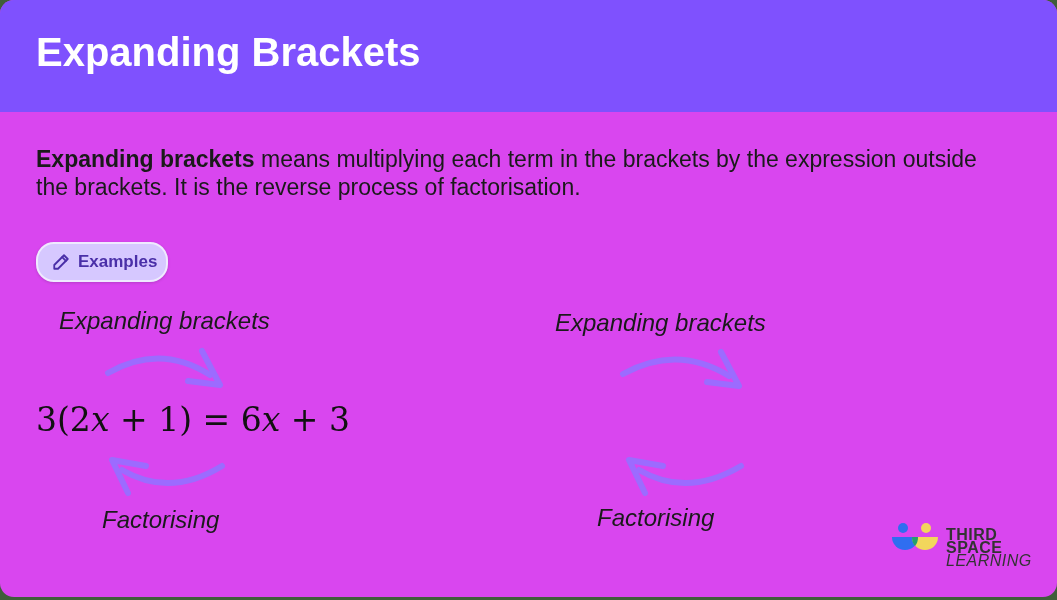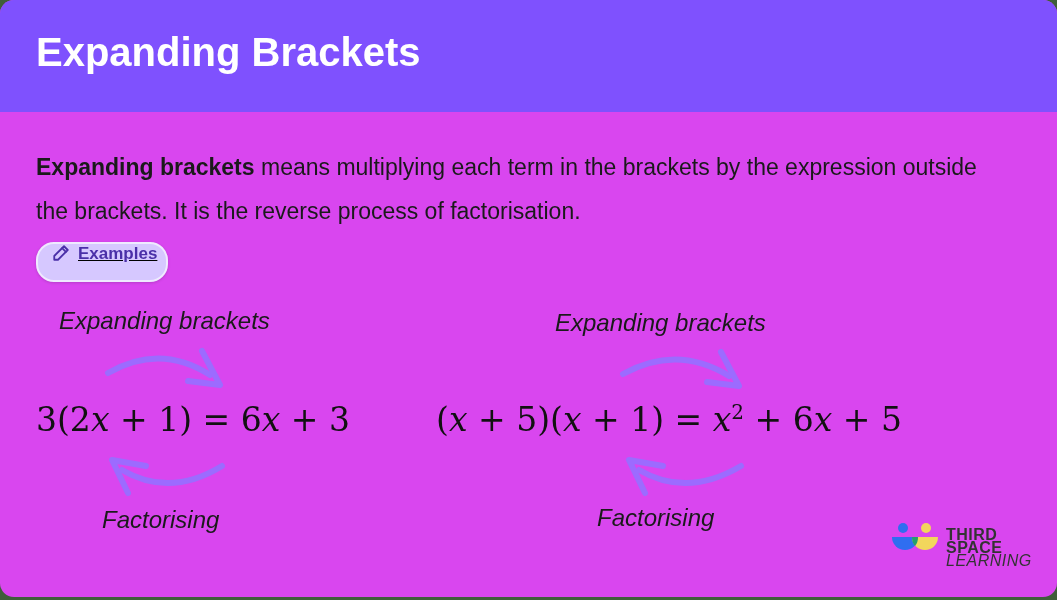--- a/index.html
+++ b/index.html
@@ -1,22 +1,22 @@
 <!DOCTYPE html>
 <html><head>
 <meta charset="utf-8">
 <style>
   html, body { margin:0; padding:0; }
   body { width:1057px; height:600px; background:#3f5e3a; position:relative; overflow:hidden; font-family:"Liberation Sans", sans-serif; }
   .card { position:absolute; left:0; top:0; width:1057px; height:597px; background:#d946ef; border-radius:14px; overflow:hidden; }
   .header { position:absolute; left:0; top:0; width:1057px; height:112px; background:#7f51fe; }
   .title { position:absolute; left:36px; top:30px; font-size:40px; font-weight:bold; color:#fff; }
-  .desc { position:absolute; left:36px; top:145px; width:960px; font-size:23px; line-height:44px; color:#1a1a1a; }
+  .desc { position:absolute; left:36px; top:145px; width:960px; font-size:23px; line-height:28px; color:#1a1a1a; }
   .desc b { font-weight:bold; }
-  .pill { position:absolute; left:36px; top:242px; height:36px; width:128px; border-radius:18px; background:#d6c8ff; border:2px solid #efeaff; box-shadow:0 1px 3px rgba(0,0,0,0.15); display:flex; align-items:flex-start;text-decoration:underline; }
+  .pill { position:absolute; left:36px; top:242px; height:36px; width:128px; border-radius:18px; background:#d6c8ff; border:2px solid #efeaff; box-shadow:0 1px 3px rgba(0,0,0,0.15); display:flex; align-items:center; }
   .pill svg { margin-left:14px; }
   .pill span { margin-left:8px; font-size:17px; font-weight:bold; color:#4a2fa8; }
   .lbl { position:absolute; font-style:italic; font-size:24px; color:#1a1a1a; }
   .eq { position:absolute; font-family:"DejaVu Serif", serif; font-size:33px; color:#111; white-space:nowrap; }
   .eq i { font-style:italic; }
   .arrow { position:absolute; }
   .logo { position:absolute; left:890px; top:522px; }
   .logo-text { position:absolute; left:946px; top:528px; font-size:16px; color:#333; line-height:13px; }
   .logo-text .t1 { font-weight:bold; letter-spacing:0.5px; }
   .logo-text .t2 { letter-spacing:0.5px;font-style:italic; }
@@ -49,21 +49,20 @@
     <path d="M122 18 Q70 50 22 22" fill="none" stroke="#9c6bff" stroke-width="6" stroke-linecap="round"></path>
     <path d="M28 45 L12 12 L46 18" fill="none" stroke="#9c6bff" stroke-width="6" stroke-linecap="round" stroke-linejoin="round"></path>
   </svg>
   <div class="lbl" style="left:102px; top:506px;">Factorising</div>
 
   <div class="lbl" style="left:555px; top:309px;">Expanding brackets</div>
   <svg class="arrow" style="left:615px; top:346px;" width="135" height="50" viewBox="0 0 135 50">
     <path d="M8 28 Q62 -2 114 30" fill="none" stroke="#9c6bff" stroke-width="6" stroke-linecap="round"></path>
     <path d="M106 6 L124 40 L92 36" fill="none" stroke="#9c6bff" stroke-width="6" stroke-linecap="round" stroke-linejoin="round"></path>
   </svg>
-  <div class="eq" style="left:436px; top:400px;">(<i>x</i> + 5)(<i>x</i> + 1) = <i>x</i><sup style="font-size:20px;">2</sup> + 6<i>x</i> + 5</div>
   <svg class="arrow" style="left:615px; top:448px;" width="135" height="50" viewBox="0 0 135 50">
     <path d="M126 18 Q72 50 24 22" fill="none" stroke="#9c6bff" stroke-width="6" stroke-linecap="round"></path>
     <path d="M30 45 L14 12 L48 18" fill="none" stroke="#9c6bff" stroke-width="6" stroke-linecap="round" stroke-linejoin="round"></path>
   </svg>
   <div class="lbl" style="left:597px; top:504px;">Factorising</div>
 
   <svg class="logo" width="52" height="32" viewBox="0 0 52 32">
     <circle cx="13" cy="6" r="5" fill="#2f6ef0"></circle>
     <circle cx="36" cy="6" r="5" fill="#f2d65c"></circle>
     <path d="M2 15 A13 13 0 0 0 28 15 Z" fill="#2f6ef0"></path>

